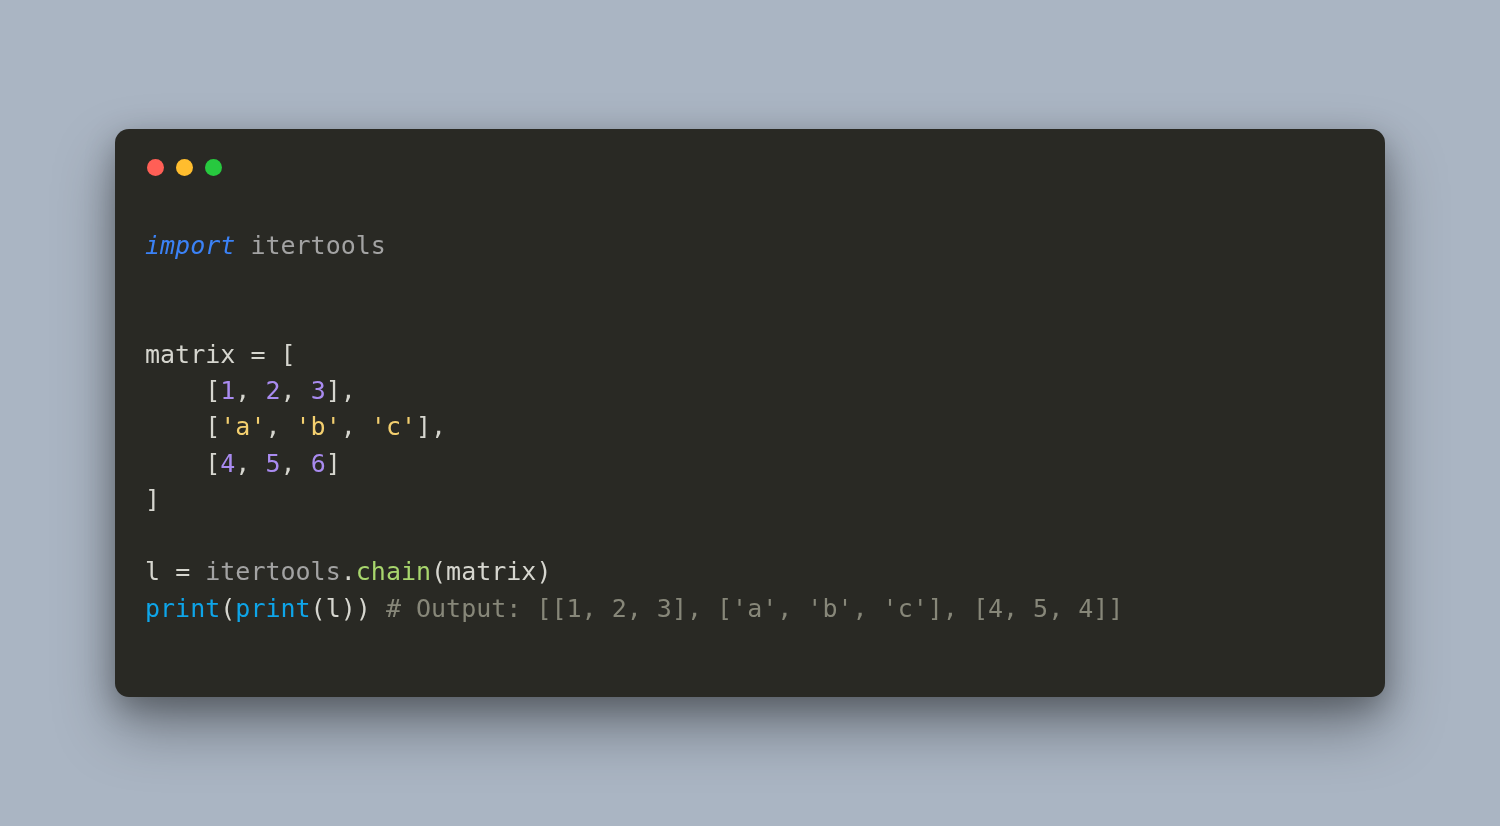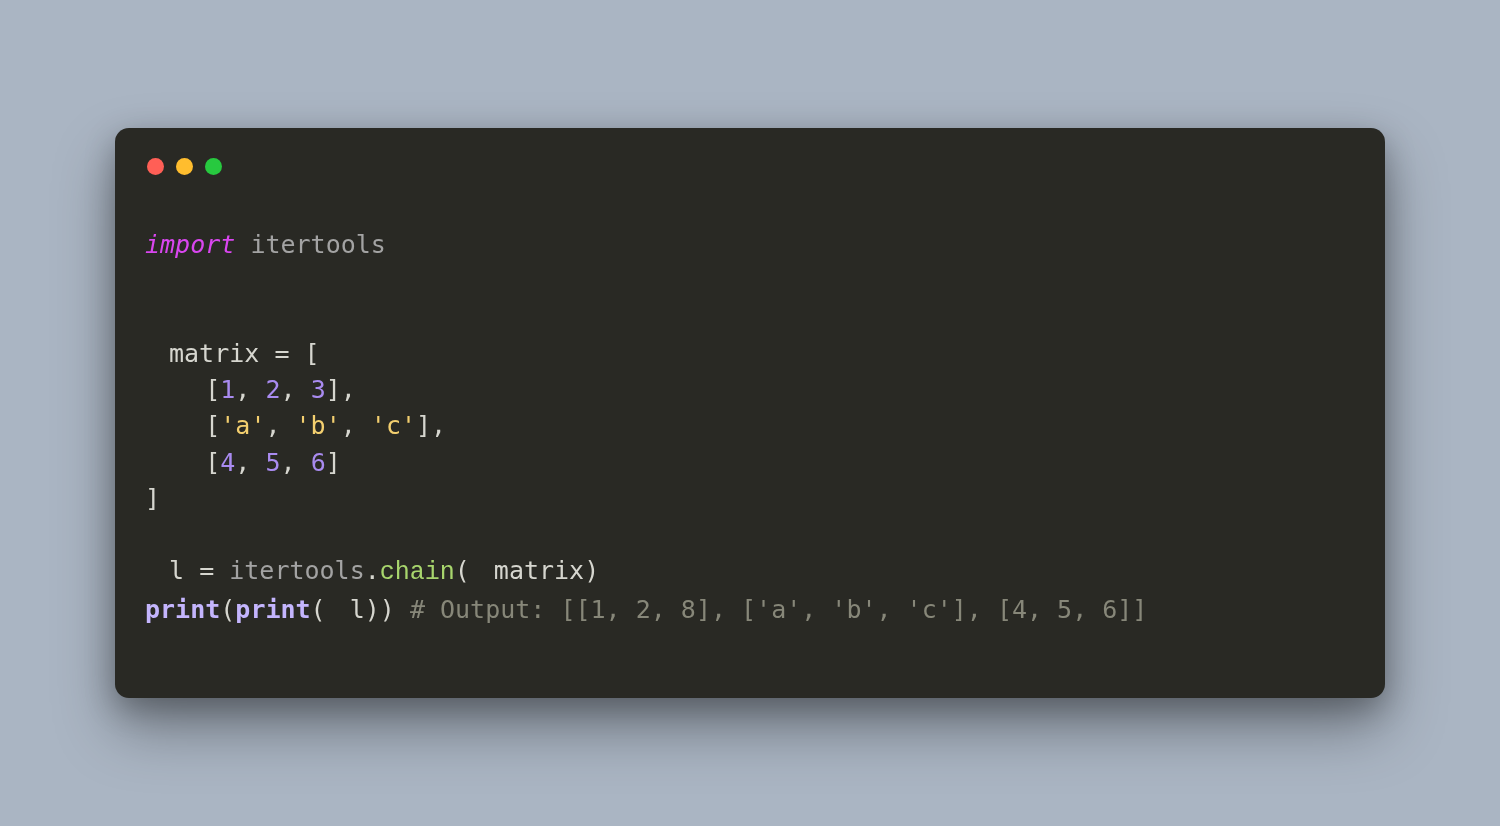--- a/index.html
+++ b/index.html
@@ -37,28 +37,28 @@
   .light.red { background: #ff5f56; }
   .light.yellow { background: #ffbd2e; }
   .light.green { background: #27c93f; }
   .code {
     font-size: 25px;
     line-height: 1.45;
     white-space: pre;
     color: #d6d6cf;
     font-weight: 400;
   }
-  .tok-keyword { color: #d946ef; font-style: italic; }
+  .tok-keyword { color: #3b82f6; font-style: italic; }
   .tok-module  { color: #a3a3a3; }
-  .tok-var     { color: #d6d6cf; margin-left: 24px; }
+  .tok-var     { color: #d6d6cf; }
   .tok-punct   { color: #d6d6cf; }
   .tok-num     { color: #a98bf0; }
   .tok-str     { color: #f3cf6f; }
-  .tok-func    { color: #a8d66d; font-family: Liberation Mono, monospace; }
-  .tok-builtin { color: #c4b5fd; font-weight: bold; }
+  .tok-func    { color: #a8d66d; }
+  .tok-builtin { color: #0ea5e9; }
   .tok-comment { color: #878779; }
 </style>
 </head>
 <body>
 
 <div class="window">
   <div class="traffic-lights">
     <div class="light red"></div>
     <div class="light yellow"></div>
     <div class="light green"></div>
@@ -67,14 +67,14 @@
   <div class="code"><span><span class="tok-keyword">import</span><span> </span><span class="tok-module">itertools</span></span>
 <span></span>
 <span></span>
 <span><span class="tok-var">matrix</span><span> </span><span class="tok-punct">=</span><span> </span><span class="tok-punct">[</span></span>
 <span><span>    </span><span class="tok-punct">[</span><span class="tok-num">1</span><span class="tok-punct">,</span><span> </span><span class="tok-num">2</span><span class="tok-punct">,</span><span> </span><span class="tok-num">3</span><span class="tok-punct">]</span><span class="tok-punct">,</span></span>
 <span><span>    </span><span class="tok-punct">[</span><span class="tok-str">'a'</span><span class="tok-punct">,</span><span> </span><span class="tok-str">'b'</span><span class="tok-punct">,</span><span> </span><span class="tok-str">'c'</span><span class="tok-punct">]</span><span class="tok-punct">,</span></span>
 <span><span>    </span><span class="tok-punct">[</span><span class="tok-num">4</span><span class="tok-punct">,</span><span> </span><span class="tok-num">5</span><span class="tok-punct">,</span><span> </span><span class="tok-num">6</span><span class="tok-punct">]</span></span>
 <span><span class="tok-punct">]</span></span>
 <span></span>
 <span><span class="tok-var">l</span><span> </span><span class="tok-punct">=</span><span> </span><span class="tok-module">itertools</span><span class="tok-punct">.</span><span class="tok-func">chain</span><span class="tok-punct">(</span><span class="tok-var">matrix</span><span class="tok-punct">)</span></span>
-<span><span class="tok-builtin">print</span><span class="tok-punct">(</span><span class="tok-builtin">print</span><span class="tok-punct">(</span><span class="tok-var">l</span><span class="tok-punct">)</span><span class="tok-punct">)</span><span> </span><span class="tok-comment"># Output: [[1, 2, 8], ['a', 'b', 'c'], [4, 5, 6]]</span></span></div>
+<span><span class="tok-builtin">print</span><span class="tok-punct">(</span><span class="tok-builtin">print</span><span class="tok-punct">(</span><span class="tok-var">l</span><span class="tok-punct">)</span><span class="tok-punct">)</span><span> </span><span class="tok-comment"># Output: [[1, 2, 3], ['a', 'b', 'c'], [4, 5, 4]]</span></span></div>
 </div>
 
 </body></html>

